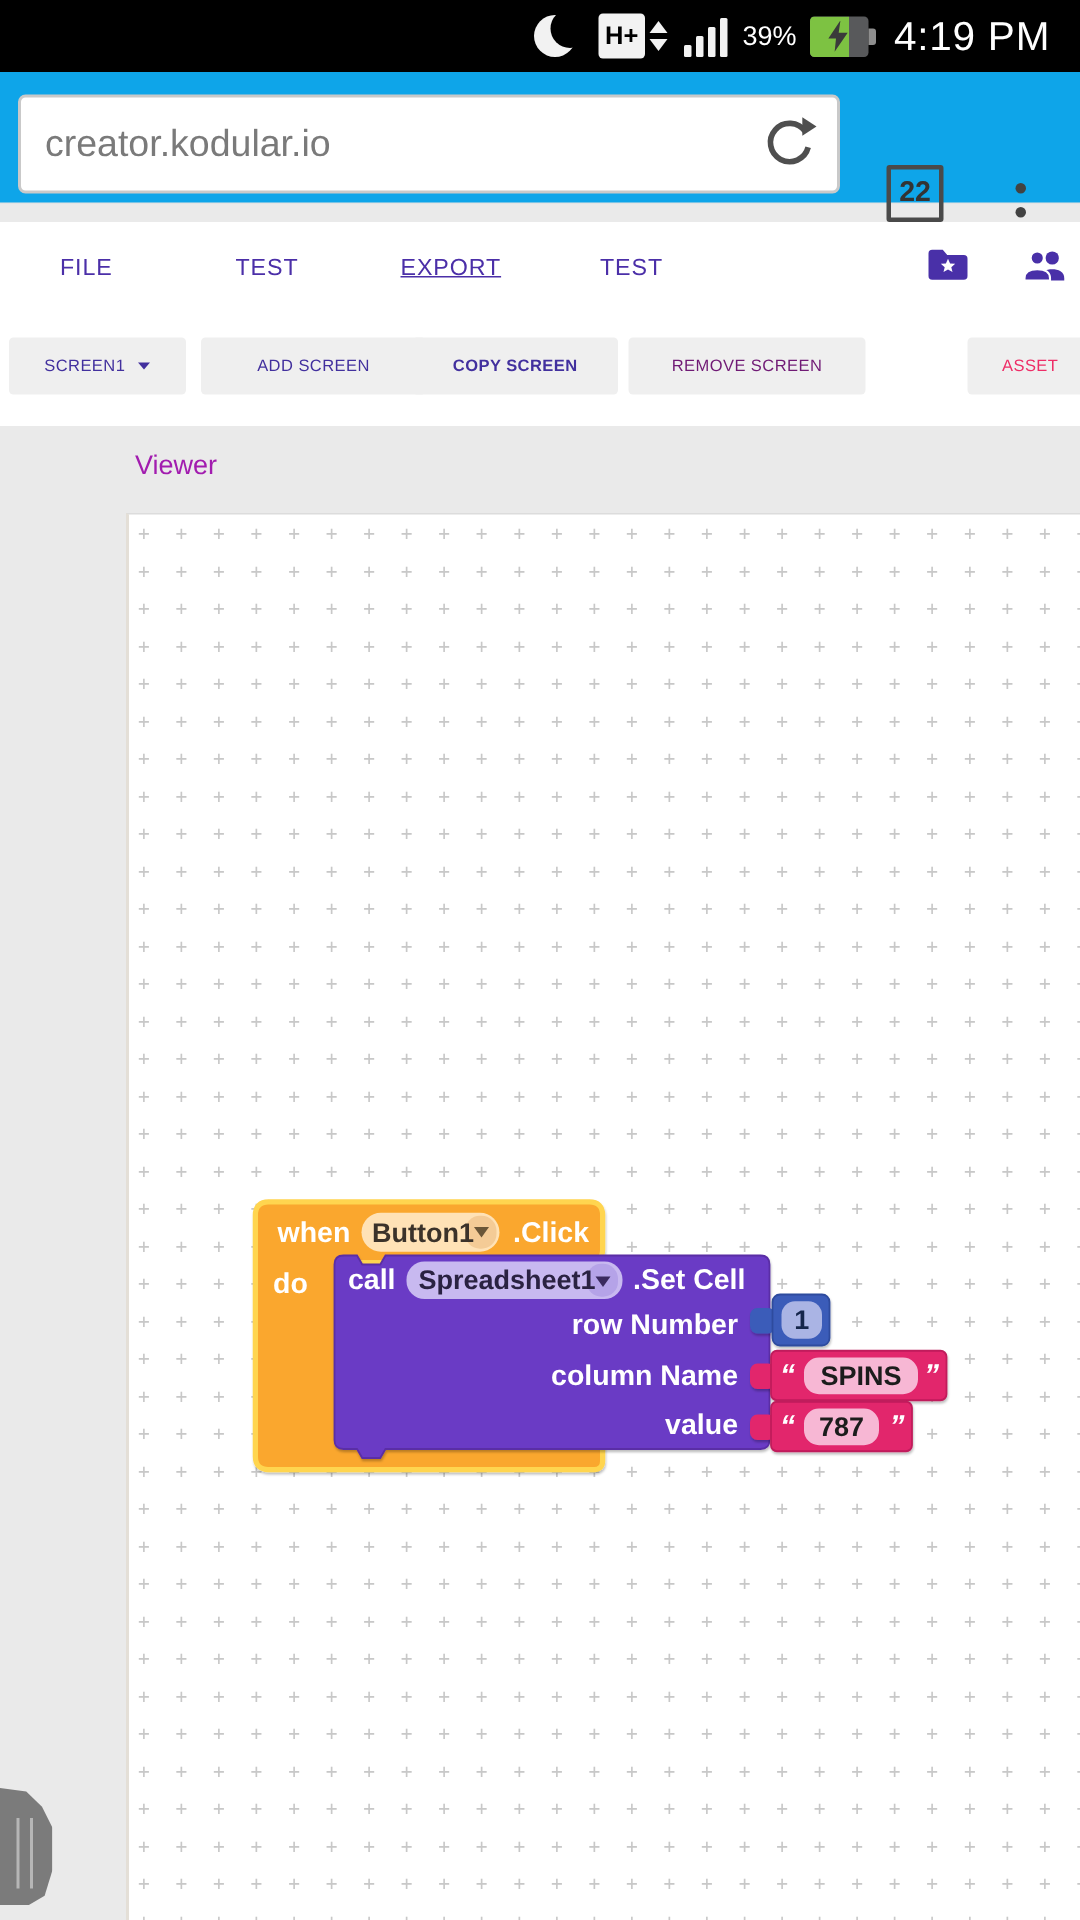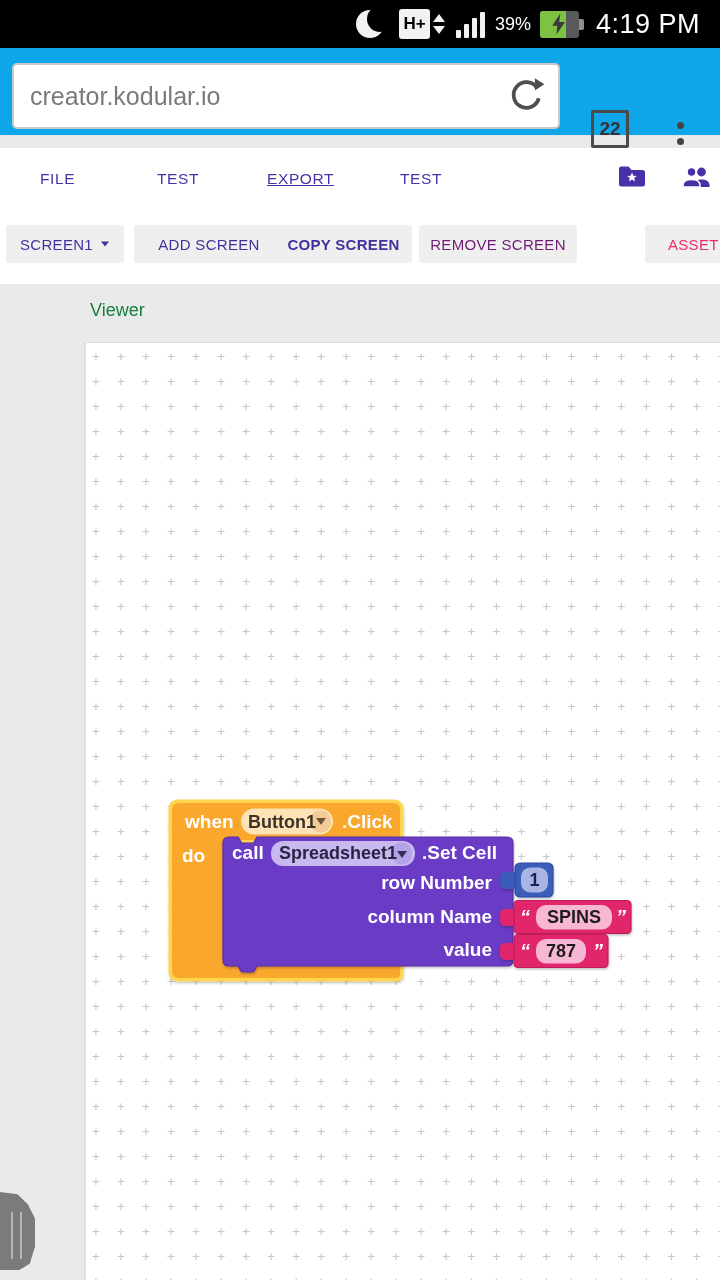--- a/index.html
+++ b/index.html
@@ -41,30 +41,30 @@
   .tabcount { position:absolute; left:591px; top:62px; width:38px; height:38px; border:3px solid #4A4A4A;
     border-radius:2px; display:flex; align-items:center; justify-content:center;
     font-weight:bold; font-size:19px; color:#333; }
   .ovf-dots { position:absolute; left:677px; top:74px; display:flex; flex-direction:column; gap:9px; }
   .ovf-dots i { width:7px; height:7px; border-radius:50%; background:#424242; }
   .menu-item { position:absolute; top:170px; font-size:15.5px; letter-spacing:0.6px; color:#4B2FA8; cursor:pointer; }
   #mi-file{left:40px;} #mi-test{left:157px;} #mi-export{left:267px;text-decoration:underline;} #mi-help{left:400px;}
   .menu-icon { position:absolute; }
   #ic-folder{ left:617px; top:163px; } #ic-people{ left:681px; top:165px; }
   .sbtn { position:absolute; top:225px; height:38px; background:#EFEFEF; border-radius:3px;
-    display:flex; align-items:center; justify-content:center; font-size:15px; letter-spacing:0.3px;
+    display:flex; align-items:center; justify-content:center; font-size:11px; letter-spacing:0.3px;
     color:#42309E; cursor:pointer; }
   #btn-screen1 { left:6px;  width:118px; gap:7px; }
   #btn-add     { left:134px; width:150px; }
   #btn-copy    { left:275px; width:137px;font-weight:bold; }
   #btn-remove  { left:419px; width:158px; color:#701a75; }
   #btn-asset   { left:645px; width:92px; color:#EE2D67; justify-content:flex-start; padding-left:23px; }
   .caret { width:0; height:0; border-left:5px solid transparent; border-right:5px solid transparent; border-top:6px solid #42309E; }
   
-  #viewer-label { position:absolute; left:90px; top:300px; font-size:18px; color:#15803d; }
+  #viewer-label { position:absolute; left:90px; top:300px; font-size:18px; color:#a21caf; }
   #canvas { position:absolute; left:84px; top:342px; width:636px; height:938px; background:#fff;
     border-left:2px solid #E4DFD7; border-top:1px solid #DCDCDC; overflow:hidden; }
   #grid { position:absolute; left:0; top:0; right:0; bottom:0; padding:1px 0 0 6px;
     font-family:"DejaVu Sans Mono", monospace; font-size:13px; line-height:25px;
     letter-spacing:17.2px; color:#C8C8C8; white-space:pre; }
   #blocks-svg { position:absolute; left:160px; top:795px; }
   
   #drawer-handle { position:absolute; left:0; top:1192px; width:35px; height:78px; background:#7B7B7B;
     clip-path:polygon(0 0, 50% 3%, 80% 16%, 100% 34%, 100% 70%, 85% 92%, 55% 100%, 0 100%); }
   #drawer-handle i { position:absolute; top:20px; width:2px; height:47px; background:#B6B6B6; }

